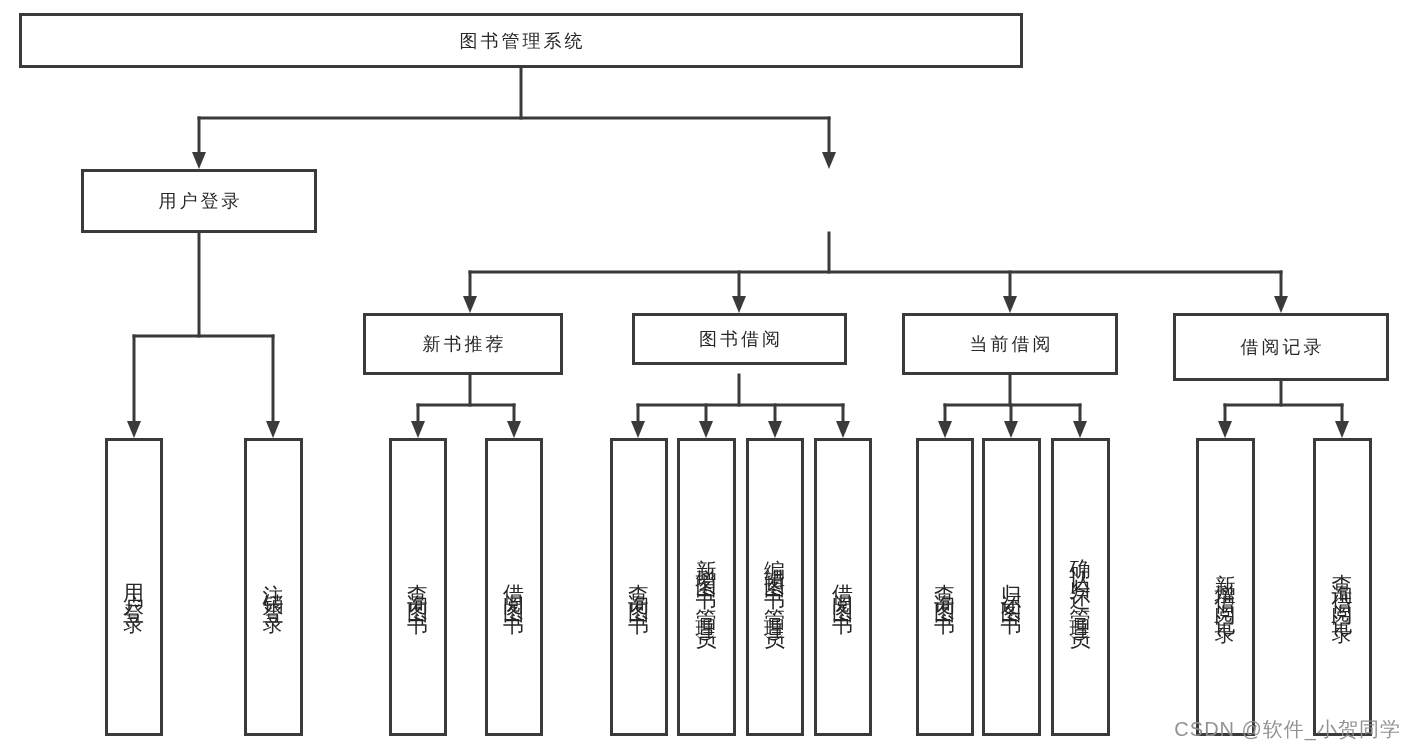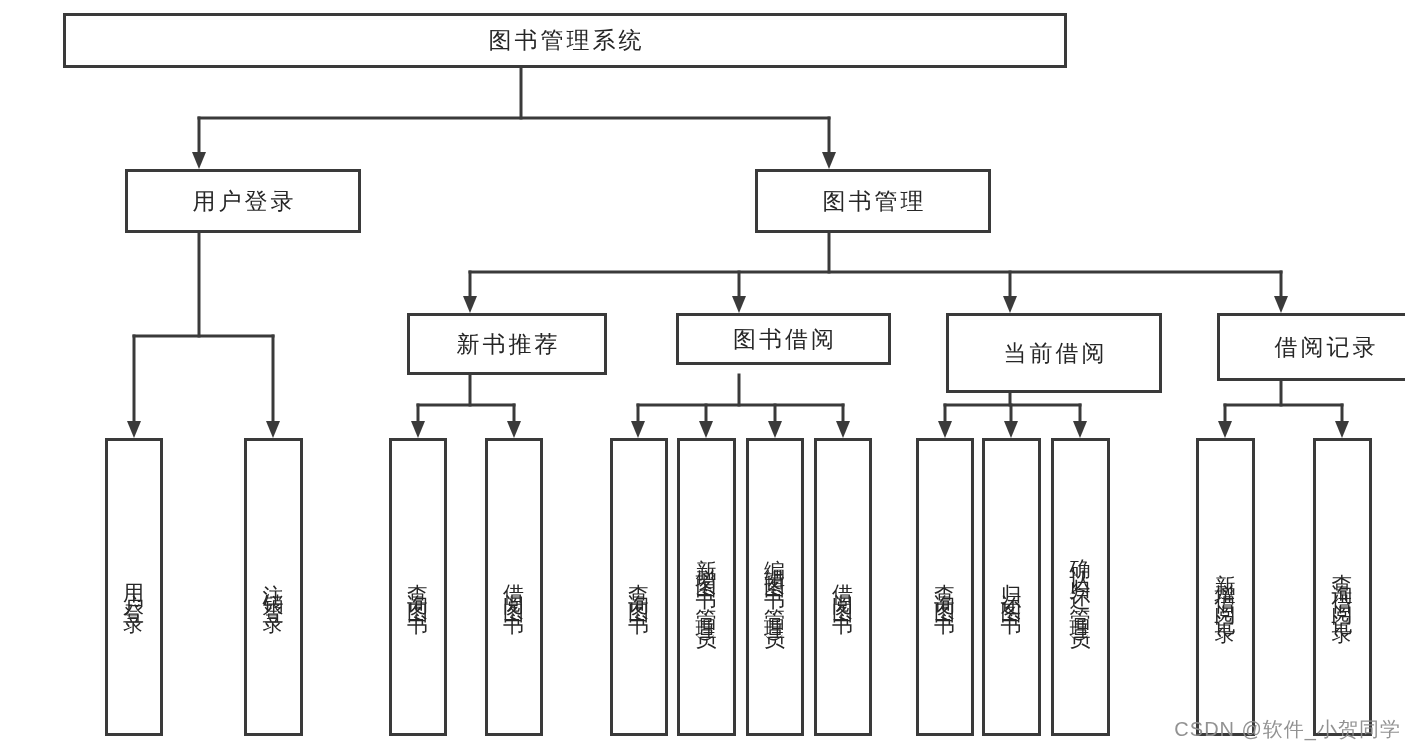--- a/index.html
+++ b/index.html
@@ -7,21 +7,21 @@
     position:relative; width:1405px; height:747px; background:#ffffff;
     font-family:"Liberation Sans","DejaVu Sans",sans-serif; overflow:hidden;
   }
   #edges { position:absolute; left:0; top:0; width:1405px; height:747px; }
   .node {
     position:absolute; box-sizing:border-box; background:#ffffff;
     border:3px solid #3a3a3a; color:#262626;
     display:flex; align-items:center; justify-content:center;
     text-align:center;
   }
-  .h-node { font-size:23px; letter-spacing:3px;margin-left:44px; }
+  .h-node { font-size:18px; letter-spacing:3px; }
   .h-node span { transform:translateX(1.5px); white-space:nowrap; }
   .v-node span {
     writing-mode:vertical-rl; text-orientation:mixed;
     font-size:21px; letter-spacing:10px; line-height:1.1; white-space:nowrap;
   }
   .watermark {
     position:absolute; right:4px; bottom:4px; z-index:5;
     font-size:20px; color:rgba(140,140,140,0.95); letter-spacing:1px;
     white-space:nowrap;
   }
@@ -97,31 +97,28 @@
     </g>
   </svg>
 
   <div class="node h-node" style="left:19px; top:13px; width:1004px; height:55px;">
     <span>图书管理系统</span>
   </div>
 
   <div class="node h-node" style="left:81px; top:169px; width:236px; height:64px;">
     <span>用户登录</span>
   </div>
-  <div class="node h-node" style="left:711px; top:169px; width:236px; height:64px;">
-    <span>图书管理</span>
-  </div>
 
   <div class="node h-node" style="left:363px; top:313px; width:200px; height:62px;">
     <span>新书推荐</span>
   </div>
   <div class="node h-node" style="left:632px; top:313px; width:215px; height:52px;">
     <span>图书借阅</span>
   </div>
-  <div class="node h-node" style="left:902px; top:313px; width:216px; height:80px;text-align:right;">
+  <div class="node h-node" style="left:902px; top:313px; width:216px; height:62px;text-align:right;">
     <span>当前借阅</span>
   </div>
   <div class="node h-node" style="left:1173px; top:313px; width:216px; height:68px;">
     <span>借阅记录</span>
   </div>
 
   <div class="node v-node" style="left:105px; top:438px; width:58px; height:298px;">
     <span>用户登录</span>
   </div>
   <div class="node v-node" style="left:244px; top:438px; width:59px; height:298px;">

